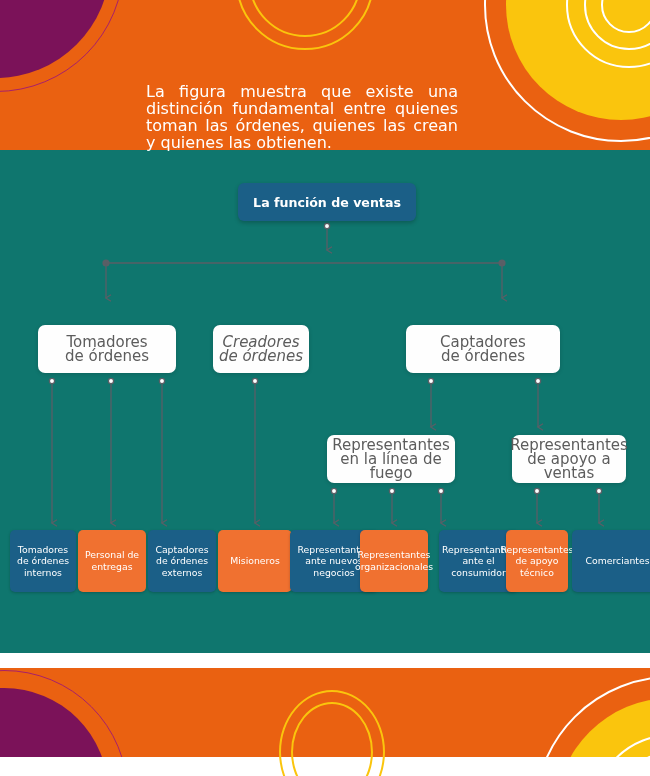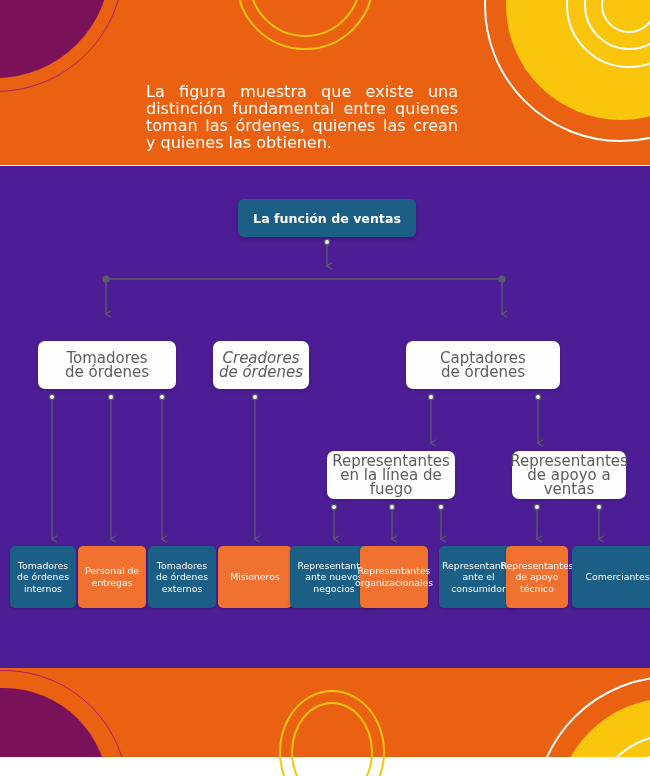--- a/index.html
+++ b/index.html
@@ -174,23 +174,23 @@
     font-size: 16px;
     line-height: 17px;
     text-align: justify;
     text-justify: inter-word;
     z-index: 5;
   }
 
   
   .diagram {
     position: absolute;
-    left: 0; top: 166px;
+    left: 0; top: 150px;
     width: 650px; height: 503px;
-    background: #4c1d95;
+    background: #0f766e;
     padding-left: 33px;
   }
 
   .node {
     position: absolute;
     display: flex;
     align-items: center;
     justify-content: center;
     text-align: center;
     border-radius: 6px;
@@ -350,21 +350,21 @@
     </div>
 
     <div id="leaf-row">
         <div class="node leaf leaf-blue" style="left: 10px; width: 66px;">
           <span>Tomadores de órdenes internos</span>
         </div>
         <div class="node leaf leaf-orange" style="left: 78px; width: 68px;">
           <span>Personal de entregas</span>
         </div>
         <div class="node leaf leaf-blue" style="left: 148px; width: 68px;">
-          <span>Tomadores de órdenes externos</span>
+          <span>Captadores de órdenes externos</span>
         </div>
         <div class="node leaf leaf-orange" style="left: 218px; width: 74px;">
           <span>Misioneros</span>
         </div>
         <div class="node leaf leaf-blue" style="left: 290px; width: 88px;">
           <span>Representantes ante nuevos negocios</span>
         </div>
         <div class="node leaf leaf-orange" style="left: 360px; width: 68px;">
           <span>Representantes organizacionales</span>
         </div>

